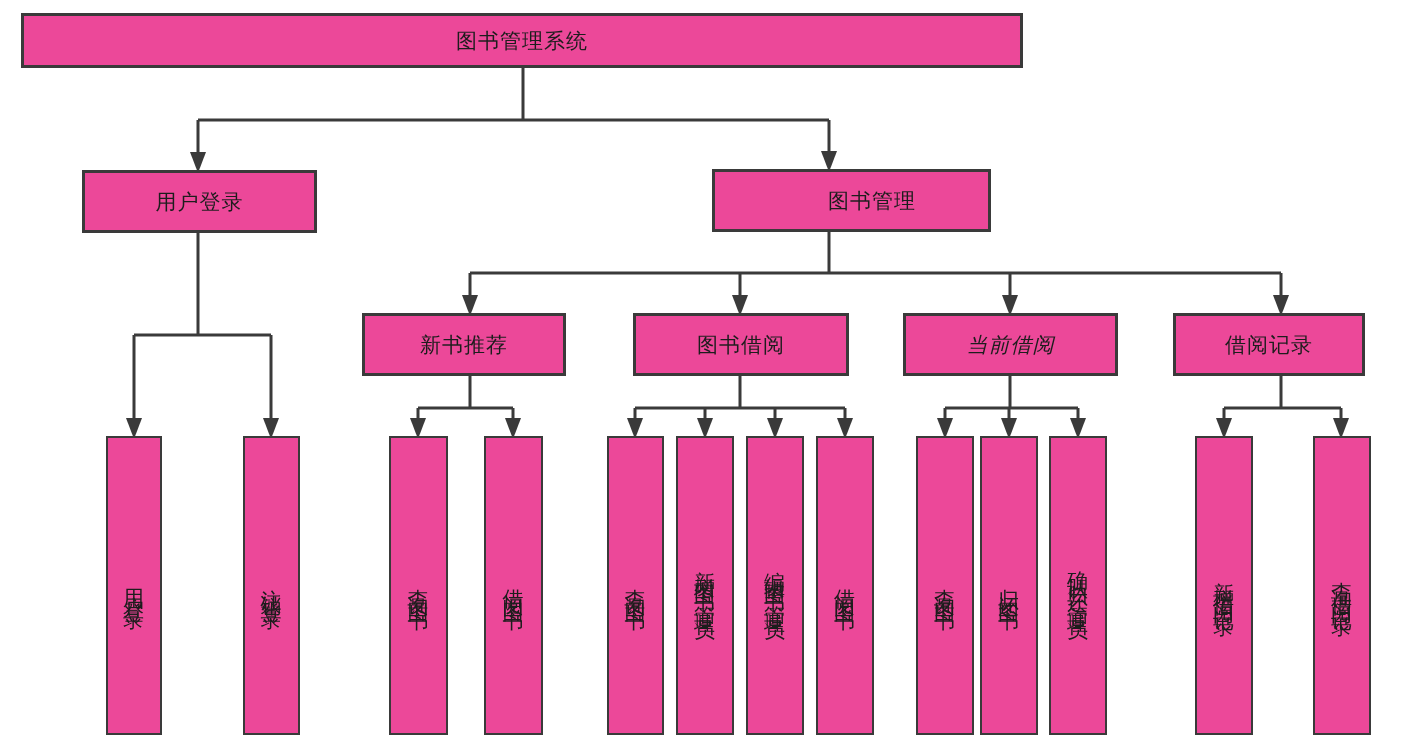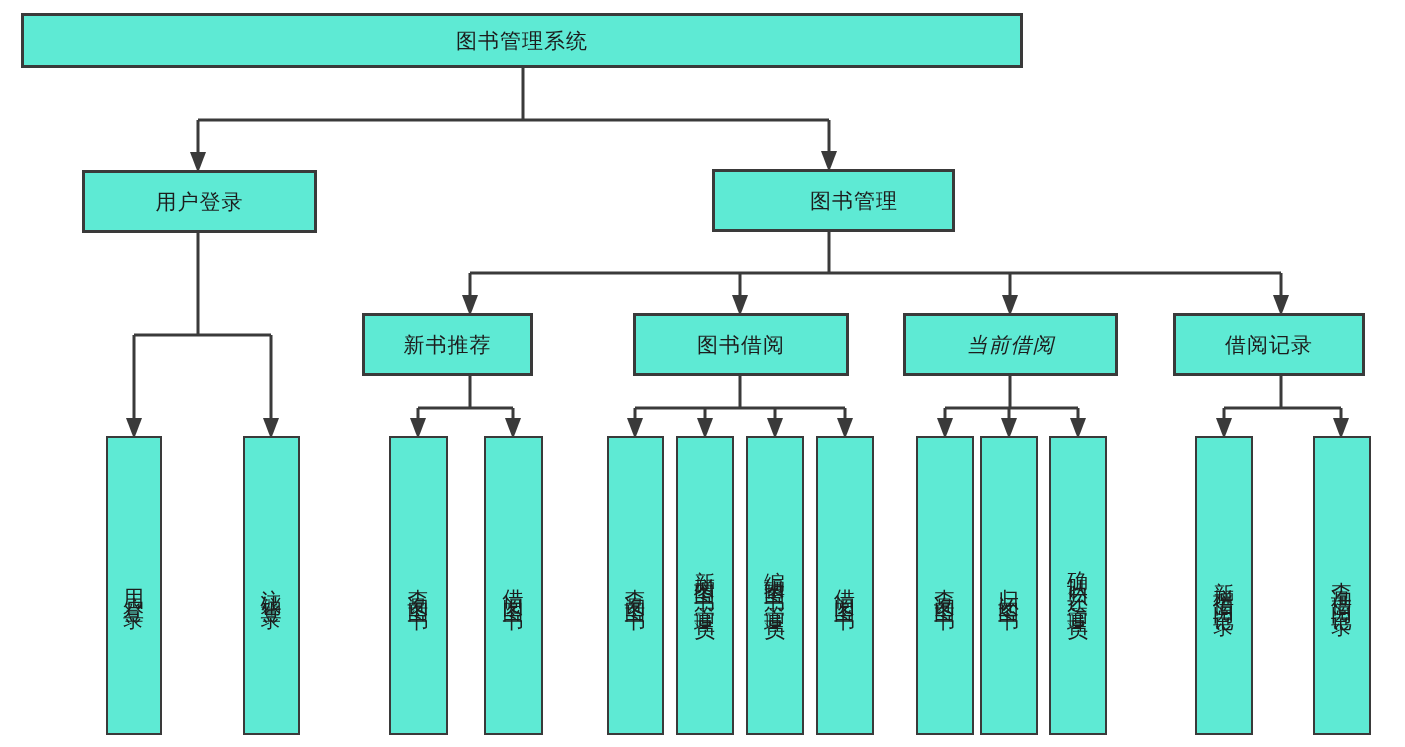--- a/index.html
+++ b/index.html
@@ -9,21 +9,21 @@
     background:#ffffff;
     font-family:"Liberation Sans","DejaVu Sans",sans-serif;
     overflow:hidden;
   }
   #connectors{
     position:absolute;left:0;top:0;width:1405px;height:747px;
     z-index:1;pointer-events:none;
   }
   .node{
     position:absolute;
-    background:#5eead4;
+    background:#ec4899;
     border:3px solid #3a3a3a;
     box-sizing:border-box;
     display:flex;align-items:center;justify-content:center;
     color:#1d1d1d;
     z-index:2;
   }
   .hnode{
     font-size:21px;
     letter-spacing:1px;
     white-space:nowrap;
@@ -83,25 +83,25 @@
       <polygon points="1333,418 1349,418 1341,439" fill="#3a3a3a"></polygon>
     </svg>
 
   <div class="node hnode" style="left:21px;top:13px;width:1002px;height:55px;">
     <span>图书管理系统</span>
   </div>
 
   <div class="node hnode" style="left:82px;top:170px;width:235px;height:63px;">
     <span>用户登录</span>
   </div>
-  <div class="node hnode" style="left:712px;top:169px;width:243px;height:63px;padding-left:41px;">
+  <div class="node hnode" style="left:712px;top:169px;width:279px;height:63px;padding-left:41px;">
     <span>图书管理</span>
   </div>
 
-  <div class="node hnode" style="left:362px;top:313px;width:171px;height:63px;">
+  <div class="node hnode" style="left:362px;top:313px;width:204px;height:63px;">
     <span>新书推荐</span>
   </div>
   <div class="node hnode" style="left:633px;top:313px;width:216px;height:63px;">
     <span>图书借阅</span>
   </div>
   <div class="node hnode" style="left:903px;top:313px;width:215px;height:63px;font-style:italic;">
     <span>当前借阅</span>
   </div>
   <div class="node hnode" style="left:1173px;top:313px;width:192px;height:63px;">
     <span>借阅记录</span>

